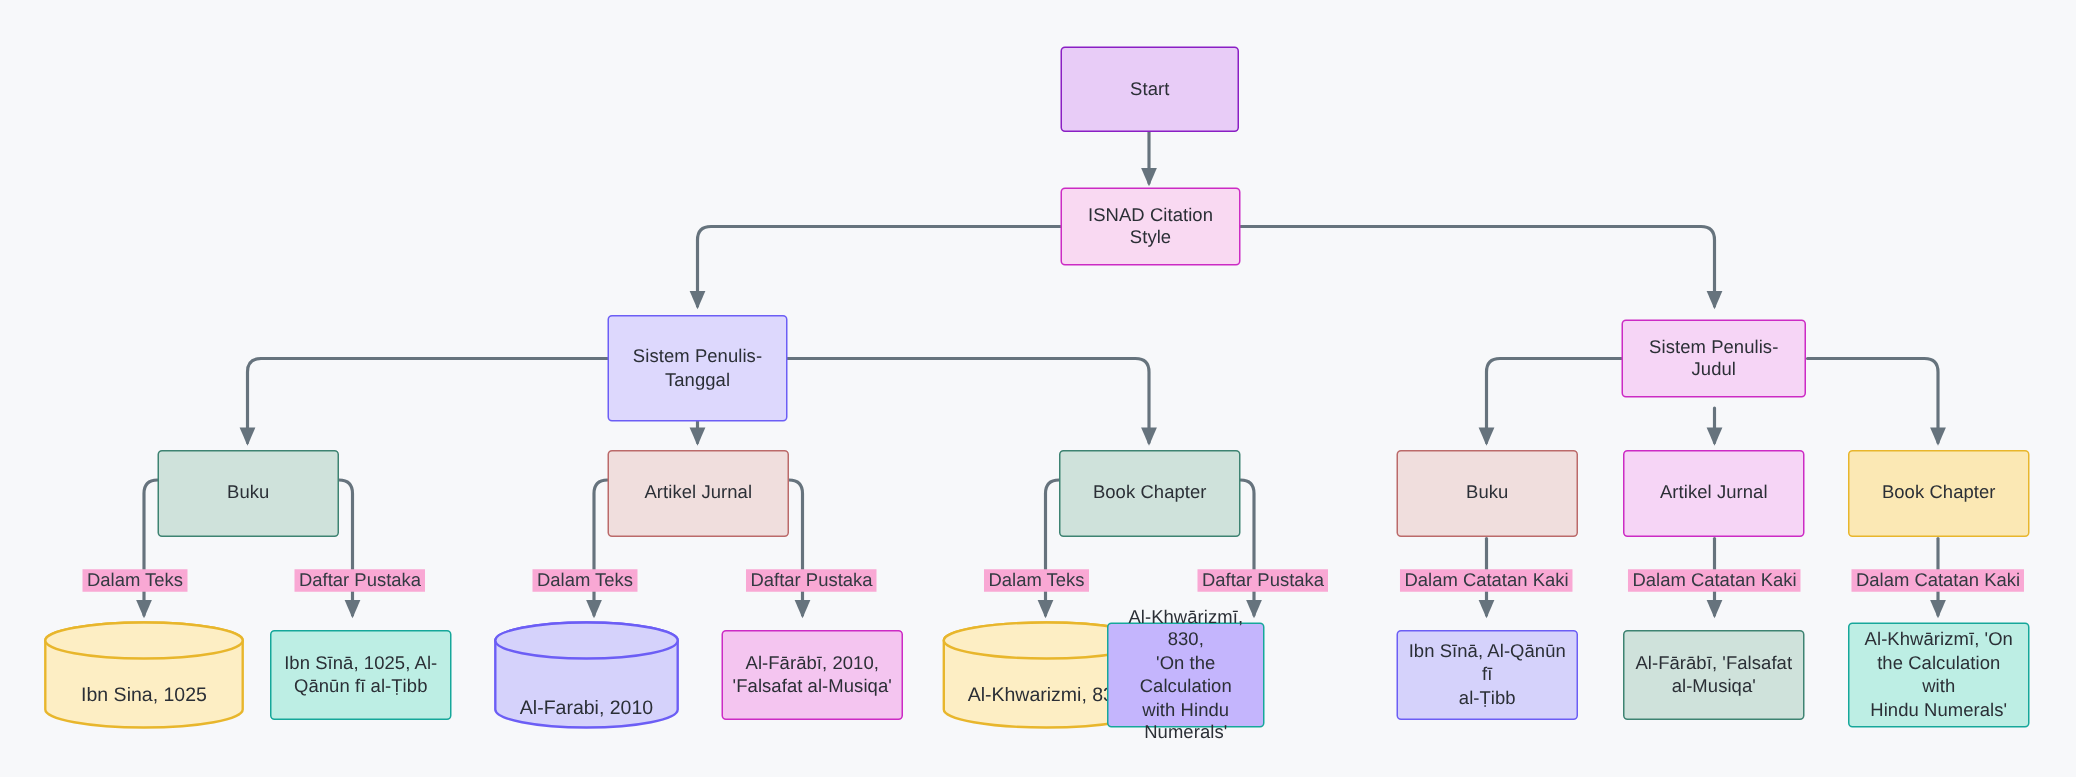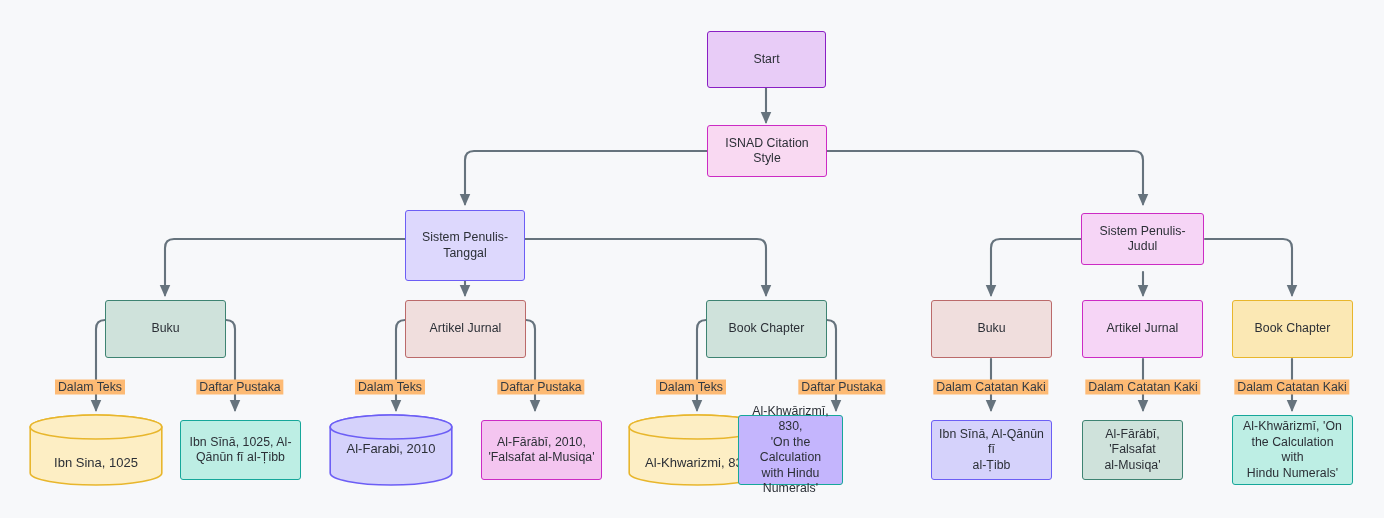--- a/index.html
+++ b/index.html
@@ -72,21 +72,21 @@
     font-size: 13px;
     line-height: 15.5px;
   }
   .edge-label {
     position: absolute;
     transform: translate(-50%, -50%);
     color: #333a42;
     font-size: 12.3px;
     line-height: 15px;
     white-space: nowrap;
-    background: #fdba74;
+    background: #f9a8d4;
     padding: 0 3px;
   }
 </style>
 </head>
 <body>
 
 <div id="canvas">
 
   <svg class="edges" viewBox="0 0 1384 518">
     <defs>
@@ -176,21 +176,21 @@
       <ellipse cx="67" cy="13" rx="65.8" ry="12" fill="#fdeec4" stroke="#e8b62c" stroke-width="1.6"></ellipse>
     </svg>
     <div class="cyl-label" style="top:41px;">Ibn Sina, 1025</div>
   </div>
 
   <div class="cyl" style="left:329px; top:414px; width:124px; height:72px;">
     <svg width="124" height="72" viewBox="0 0 124 72">
       <path d="M1.2,13 a60.8,12 0 0 1 121.6,0 L122.8,59 a60.8,12 0 0 1 -121.6,0 Z" fill="#d5d2fb" stroke="#6c5ef5" stroke-width="1.6"></path>
       <ellipse cx="62" cy="13" rx="60.8" ry="12" fill="#d5d2fb" stroke="#6c5ef5" stroke-width="1.6"></ellipse>
     </svg>
-    <div class="cyl-label" style="top:27px;">Al-Farabi, 2010</div>
+    <div class="cyl-label" style="top:50px;">Al-Farabi, 2010</div>
   </div>
 
   <div class="cyl" style="left:628px; top:414px; width:139px; height:72px;">
     <svg width="139" height="72" viewBox="0 0 139 72">
       <path d="M1.2,13 a68.3,12 0 0 1 136.6,0 L137.8,59 a68.3,12 0 0 1 -136.6,0 Z" fill="#fdeec4" stroke="#e8b62c" stroke-width="1.6"></path>
       <ellipse cx="69.5" cy="13" rx="68.3" ry="12" fill="#fdeec4" stroke="#e8b62c" stroke-width="1.6"></ellipse>
     </svg>
     <div class="cyl-label" style="top:41px;">Al-Khwarizmi, 830</div>
   </div>
 
@@ -208,21 +208,21 @@
     <span class="nlabel">Al-Khwārizmī, 830,
 'On the Calculation
 with Hindu Numerals'</span>
   </div>
 
   <div class="node" style="left:931px; top:420px; width:121px; height:60px; background:#d5d2fb; border-color:#6c5ef5;">
     <span class="nlabel">Ibn Sīnā, Al-Qānūn fī
 al-Ṭibb</span>
   </div>
 
-  <div class="node" style="left:1082px; top:420px; width:101px; height:60px; background:#cfe2db; border-color:#3e8372;">
+  <div class="node" style="left:1082px; top:420px; width:121px; height:60px; background:#cfe2db; border-color:#3e8372;">
     <span class="nlabel">Al-Fārābī, 'Falsafat
 al-Musiqa'</span>
   </div>
 
   <div class="node" style="left:1232px; top:415px; width:121px; height:70px; background:#bdeee4; border-color:#16a79a;">
     <span class="nlabel">Al-Khwārizmī, 'On
 the Calculation with
 Hindu Numerals'</span>
   </div>
 

